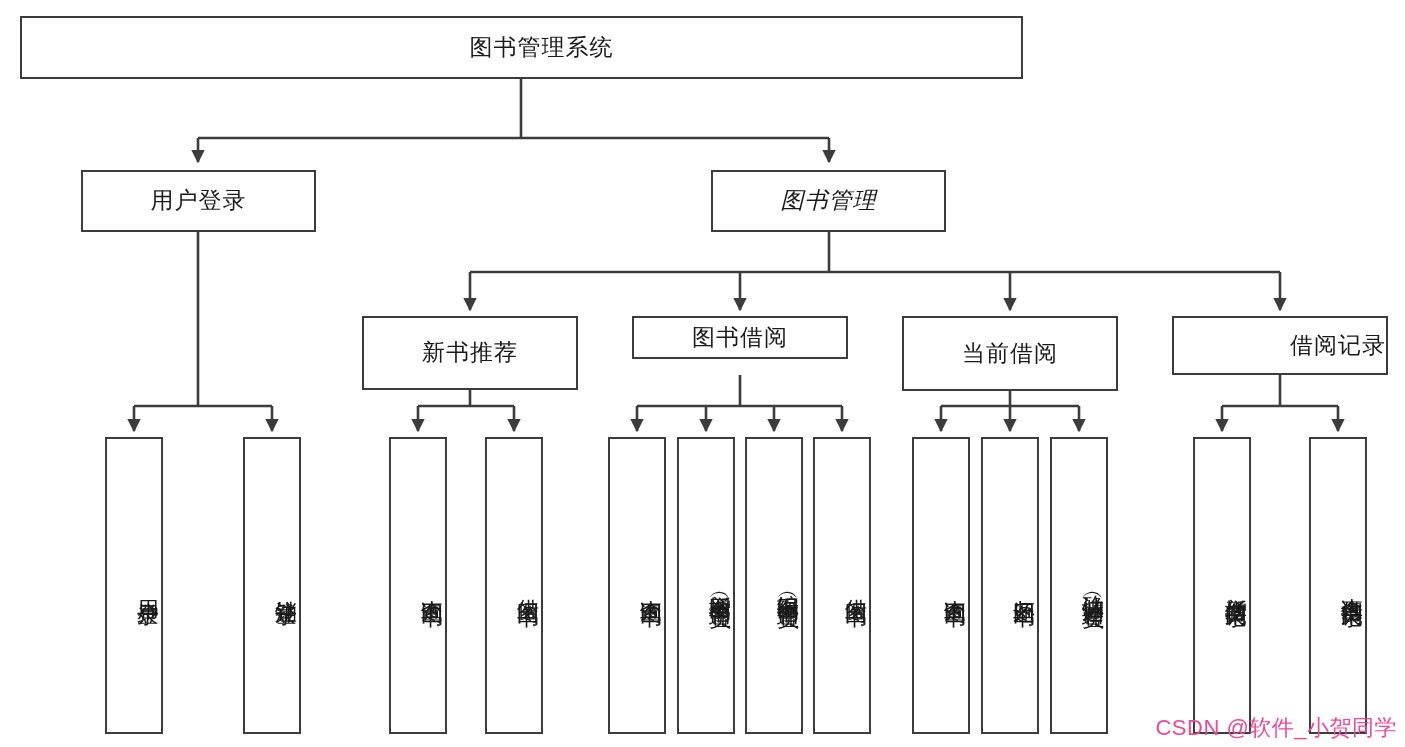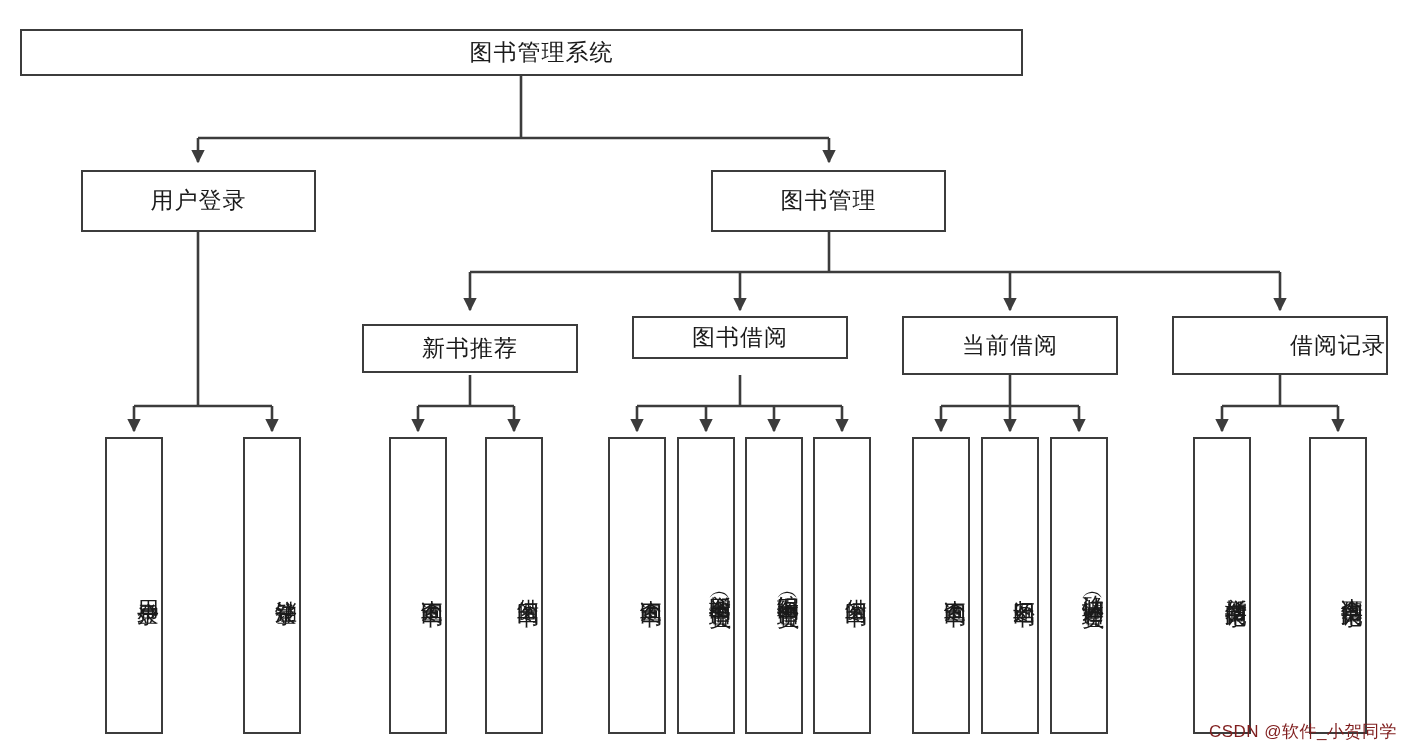--- a/index.html
+++ b/index.html
@@ -41,22 +41,22 @@
   .node.v .vtxt{
     writing-mode:vertical-rl;
     text-orientation:upright;
     display:block;
     max-height:100%;
   }
   #watermark{
     position:absolute;
     right:8px;
     bottom:4px;
-    font-size:17px;
-    color:#7f1d1d;
+    font-size:22px;
+    color:#ec4899;
     white-space:nowrap;
     letter-spacing:0.5px;
   }
 </style>
 </head>
 <body>
 
 <div id="canvas">
 
   <svg id="edges" xmlns="http://www.w3.org/2000/svg">
@@ -102,38 +102,38 @@
       <path d="M 1010 406 L 1010 431" marker-end="url(#arrow)"></path>
       <path d="M 1079 406 L 1079 431" marker-end="url(#arrow)"></path>
 
       <path d="M 1280 375 L 1280 406"></path>
       <path d="M 1222 406 L 1338 406"></path>
       <path d="M 1222 406 L 1222 431" marker-end="url(#arrow)"></path>
       <path d="M 1338 406 L 1338 431" marker-end="url(#arrow)"></path>
     </g>
   </svg>
 
-  <div class="node h" style="left:20px;top:29px;width:1003px;height:47px;padding-left:40px;">
+  <div class="node h" style="left:20px;top:16px;width:1003px;height:63px;padding-left:40px;">
     <span>图书管理系统</span>
   </div>
 
   <div class="node h" style="left:81px;top:170px;width:235px;height:62px;">
     <span>用户登录</span>
   </div>
-  <div class="node h" style="left:711px;top:170px;width:235px;height:62px;">
+  <div class="node h" style="left:711px;top:170px;width:235px;height:62px;font-style:italic;">
     <span>图书管理</span>
   </div>
 
-  <div class="node h" style="left:362px;top:316px;width:216px;height:49px;margin-top:8px;">
+  <div class="node h" style="left:362px;top:316px;width:216px;height:74px;">
     <span>新书推荐</span>
   </div>
   <div class="node h" style="left:632px;top:316px;width:216px;height:43px;">
     <span>图书借阅</span>
   </div>
-  <div class="node h" style="left:902px;top:316px;width:216px;height:59px;">
+  <div class="node h" style="left:902px;top:316px;width:216px;height:75px;">
     <span>当前借阅</span>
   </div>
   <div class="node h" style="left:1172px;top:316px;width:216px;height:59px;justify-content:flex-end;">
     <span>借阅记录</span>
   </div>
 
   <div class="node v" style="left:105px;top:437px;width:58px;height:297px;">
     <span class="vtxt">用户登录</span>
   </div>
   <div class="node v" style="left:243px;top:437px;width:58px;height:297px;">

